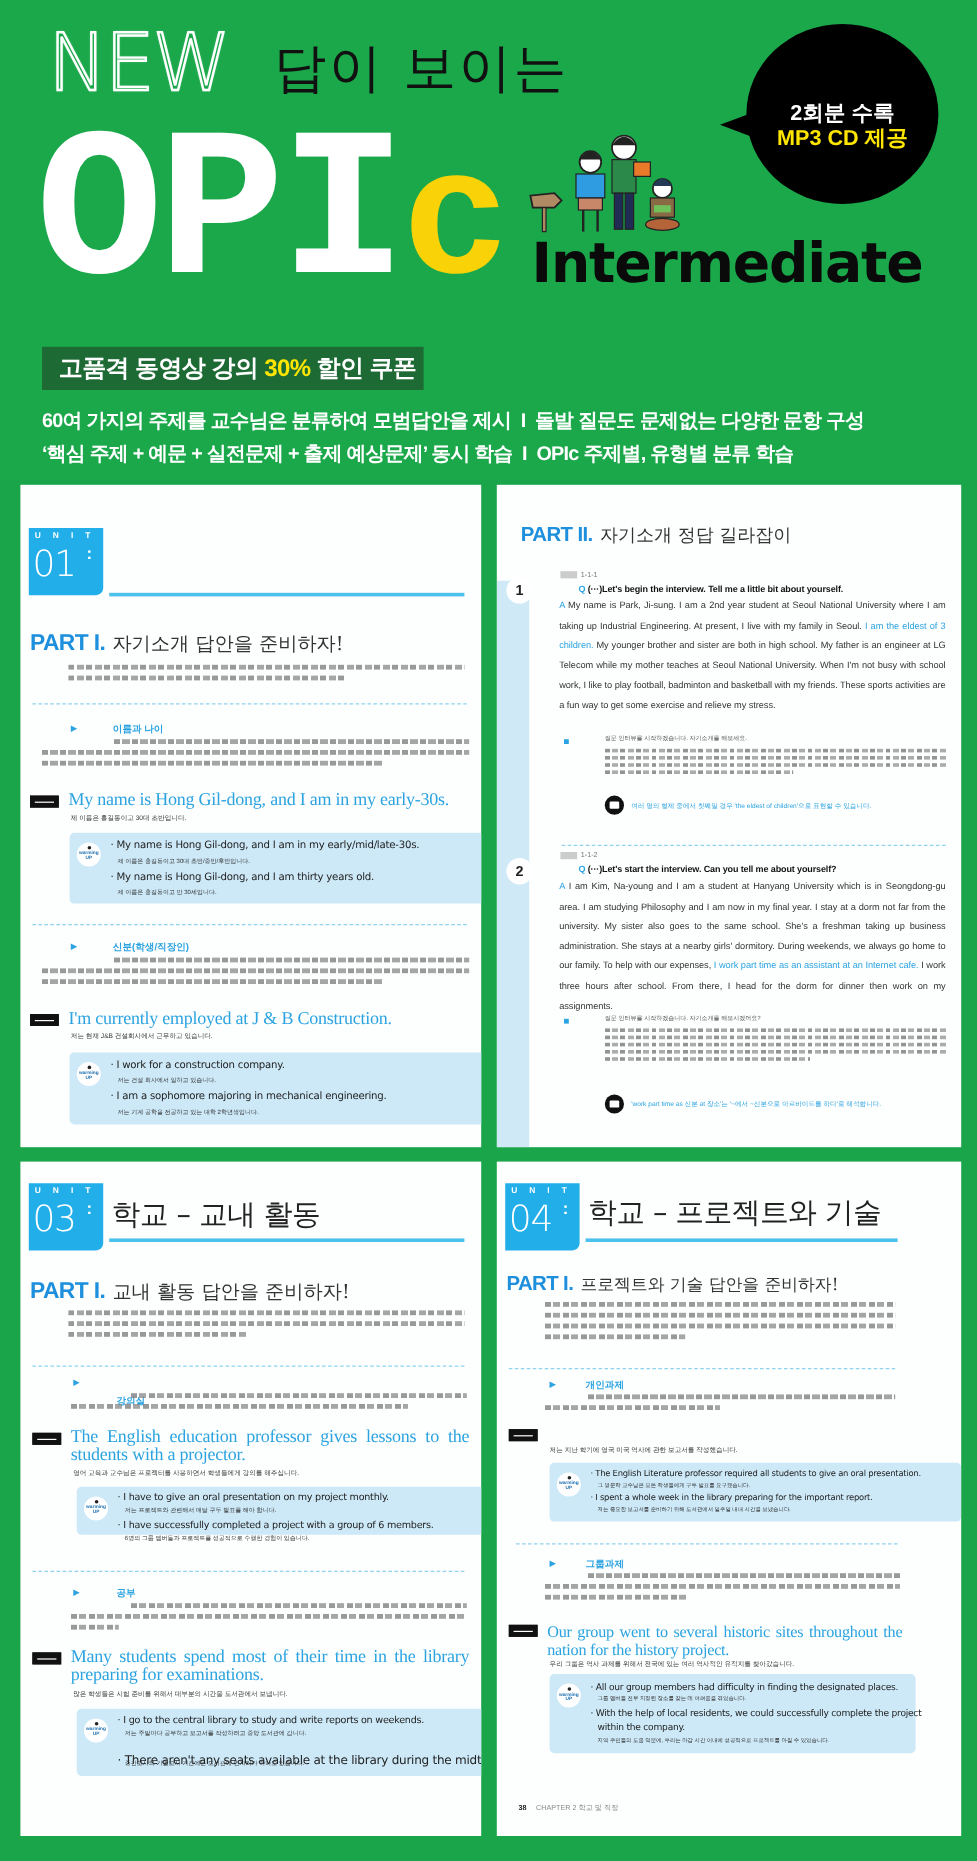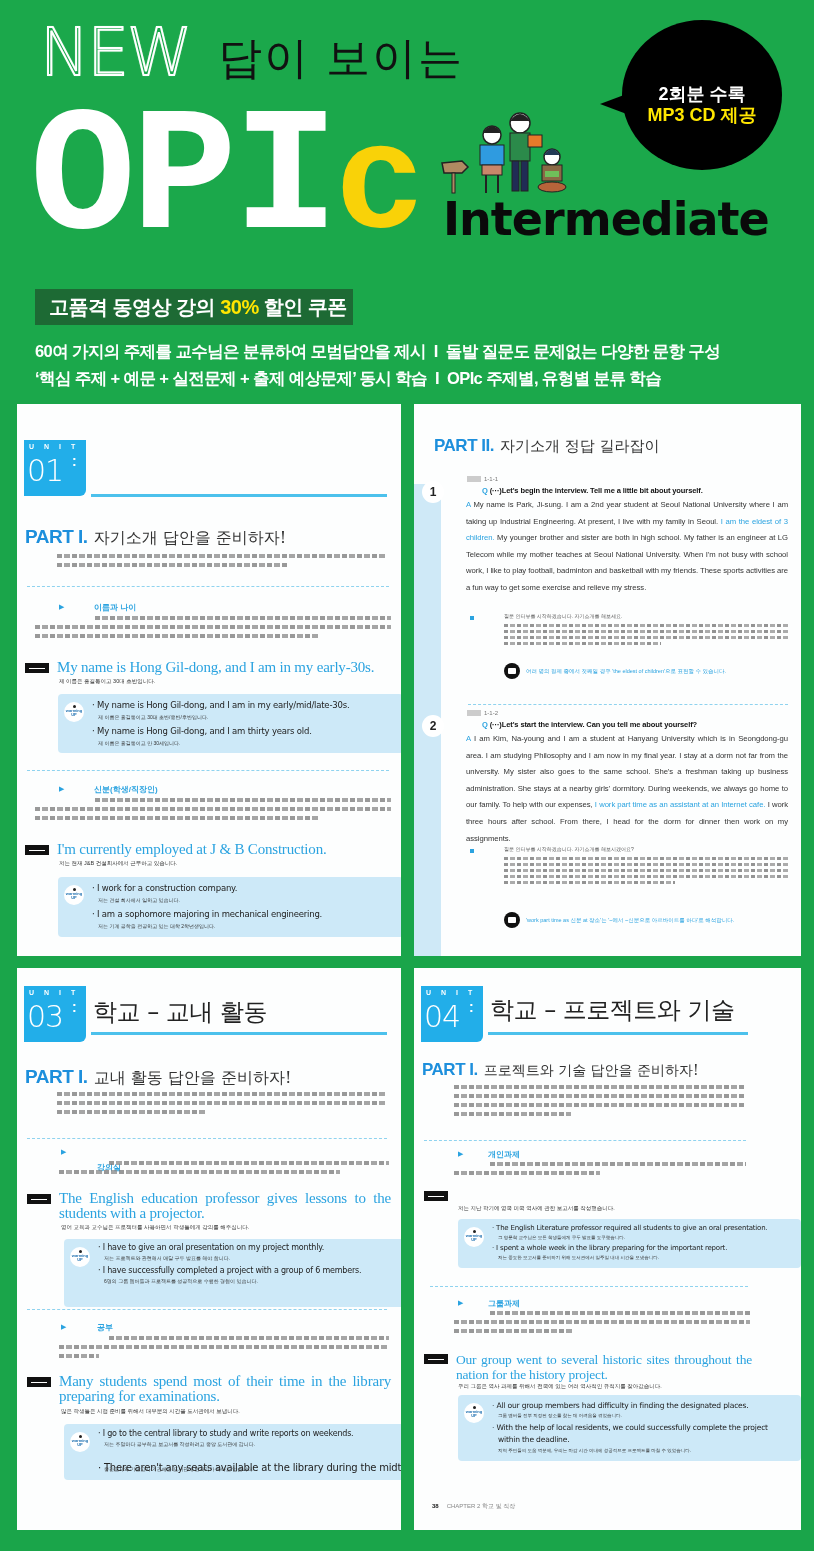--- a/index.html
+++ b/index.html
@@ -3,21 +3,21 @@
 <meta charset="utf-8">
 <style>
   * { box-sizing: border-box; margin: 0; padding: 0; }
   html, body { width: 814px; height: 1551px; overflow: hidden; }
   body { background: #1aa54a; font-family: "Liberation Sans", "DejaVu Sans", sans-serif; position: relative; }
 
   
   .hero { position: absolute; left: 0; top: 0; width: 814px; height: 400px; background: #1ba84b; }
   .new { position: absolute; left: 40px; top: 20px; font-family: "DejaVu Sans", sans-serif; font-size: 66px; font-weight: 300; color: #e9fbe9; letter-spacing: -2px; line-height: 1; -webkit-text-stroke: 1px #ffffff; color: transparent; }
   .new-fill { color: #1ba84b; text-shadow: 0 0 2px #fff, 0 0 1px #fff; -webkit-text-stroke: 2px #ffffff; }
-  .tagline-top { position: absolute; left: 218px; top: 36px; font-family: "DejaVu Sans", sans-serif; font-size: 44px; color: #111; font-weight: 400; letter-spacing: 2px; line-height: 1; text-align: right; }
+  .tagline-top { position: absolute; left: 228px; top: 36px; font-family: "DejaVu Sans", sans-serif; font-size: 44px; color: #111; font-weight: 400; letter-spacing: 2px; line-height: 1; text-align: right; }
   .opic { position: absolute; left: 30px; top: 92px; font-family: Liberation Mono, monospace; font-weight: 900; font-size: 176px; line-height: 1; color: #fff; letter-spacing: -4px; }
   .opic .c { color: #f9d208; font-size: 150px; }
   .intermediate { position: absolute; left: 443px; top: 196px; font-family: "DejaVu Sans", sans-serif; font-weight: 900; font-size: 46px; color: #0a0a0a; letter-spacing: -1px; line-height: 1; }
   .kids { position: absolute; left: 440px; top: 105px; width: 140px; height: 105px; }
 
   .bubble { position: absolute; left: 622px; top: 20px; width: 160px; height: 150px; background: #000; border-radius: 50%; }
   .bubble-tail { position: absolute; left: 600px; top: 92px; width: 0; height: 0; border-top: 12px solid transparent; border-bottom: 12px solid transparent; border-right: 32px solid #000; }
   .bubble-text { position: absolute; left: 622px; top: 60px; width: 160px; text-align: center; font-family: "Liberation Sans", sans-serif; line-height: 1.15; }
   .bubble-text .l1 { color: #000000; font-size: 21px; display: block; }
   .bubble-text .l2 { color: #fff; font-size: 18px; font-weight: 700; display: block; }
@@ -256,21 +256,21 @@
   <div class="sub-head" style="left:80px;top:194px">강의실</div>
   <div class="lorem" style="left:42px;top:189px;width:330px">
       <span class="faux-line" style="margin-left:50px"></span>
       <span class="faux-line" style="width:85%"></span>
     </div>
 
   <div class="answer-badge" style="left:10px;top:226px"></div>
   <div class="answer-en" style="left:42px;top:223px;width:332px;text-align:justify">The English education professor gives lessons to the students with a projector.</div>
   <div class="answer-ko" style="left:44px;top:256px">영어 교육과 교수님은 프로젝터를 사용하면서 학생들에게 강의를 해주십니다.</div>
 
-  <div class="warm" style="left:47px;top:271px;width:340px;height:68px">
+  <div class="warm" style="left:47px;top:271px;width:340px;height:40px">
     <div class="warm-icon"><span class="dot"></span>warming<br>UP</div>
     <div class="warm-line-en" style="top:4px;font-size:8px">· I have to give an oral presentation on my project monthly.</div>
     <div class="warm-line-ko" style="top:16px">저는 프로젝트와 관련해서 매달 구두 발표를 해야 합니다.</div>
     <div class="warm-line-en" style="top:27px;font-size:8px">· I have successfully completed a project with a group of 6 members.</div>
     <div class="warm-line-ko" style="top:39px">6명의 그룹 멤버들과 프로젝트를 성공적으로 수행한 경험이 있습니다.</div>
   </div>
 
   <div class="dash-rule" style="left:10px;top:341px;width:360px"></div>
   <span class="tri" style="left:44px;top:355px">▶</span>
   <div class="sub-head" style="left:80px;top:354px">공부</div>
@@ -337,23 +337,23 @@
   <div class="lorem" style="left:40px;top:339px;width:296px">
       <span class="faux-line" style="margin-left:36px"></span>
       <span class="faux-line"></span>
       <span class="faux-line" style="width:40%"></span>
     </div>
 
   <div class="answer-badge" style="left:10px;top:354px;top:386px"></div>
   <div class="answer-en" style="left:42px;top:384px;width:296px;text-align:justify;font-size:13.5px">Our group went to several historic sites throughout the nation for the history project.</div>
   <div class="answer-ko" style="left:44px;top:415px">우리 그룹은 역사 과제를 위해서 전국에 있는 여러 역사적인 유적지를 찾아갔습니다.</div>
 
-  <div class="warm" style="left:44px;top:427px;width:343px;height:66px">
+  <div class="warm" style="left:44px;top:427px;width:305px;height:66px">
     <div class="warm-icon"><span class="dot"></span>warming<br>UP</div>
     <div class="warm-line-en" style="top:6px;font-size:7.6px">· All our group members had difficulty in finding the designated places.</div>
     <div class="warm-line-ko" style="top:18px;font-size:4.5px">그룹 멤버들 전부 지정된 장소를 찾는 데 어려움을 겪었습니다.</div>
     <div class="warm-line-en" style="top:28px;font-size:7.6px">· With the help of local residents, we could successfully complete the project</div>
-    <div class="warm-line-en" style="top:40px;left:40px;font-size:7.6px">within the deadline.</div>
+    <div class="warm-line-en" style="top:40px;left:40px;font-size:7.6px">within the company.</div>
     <div class="warm-line-ko" style="top:53px;font-size:4.5px">지역 주민들의 도움 덕분에, 우리는 마감 시간 이내에 성공적으로 프로젝트를 마칠 수 있었습니다.</div>
   </div>
 
   <div class="footer-pg"><b>38</b><span>CHAPTER 2 학교 및 직장</span></div>
 </div>
 
 </body></html>

